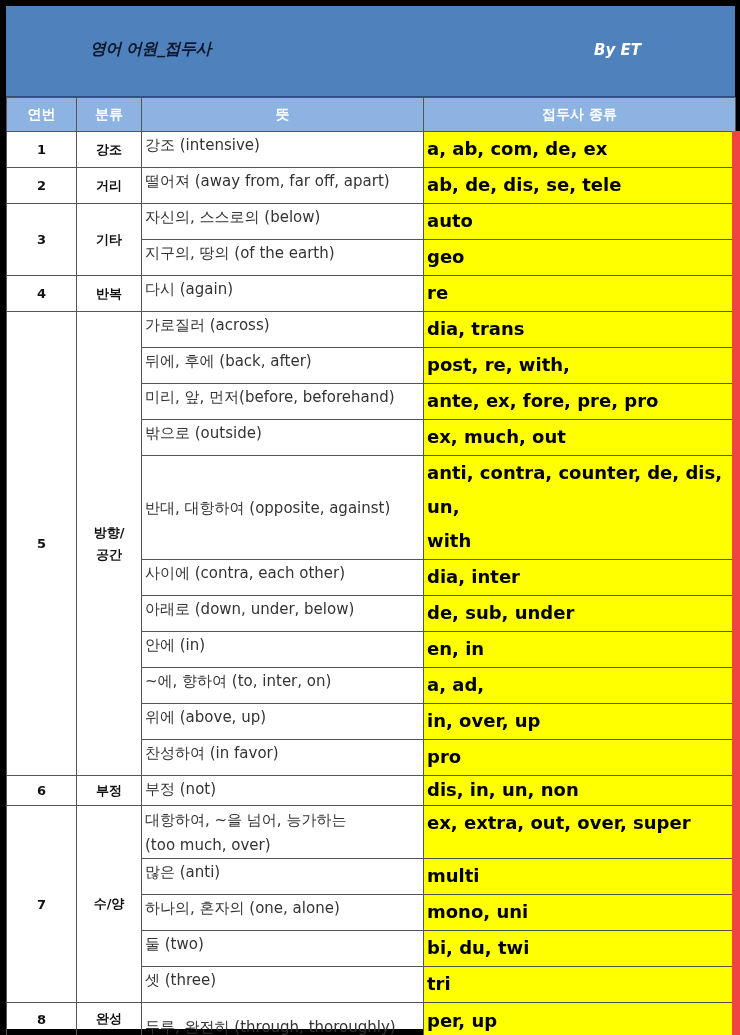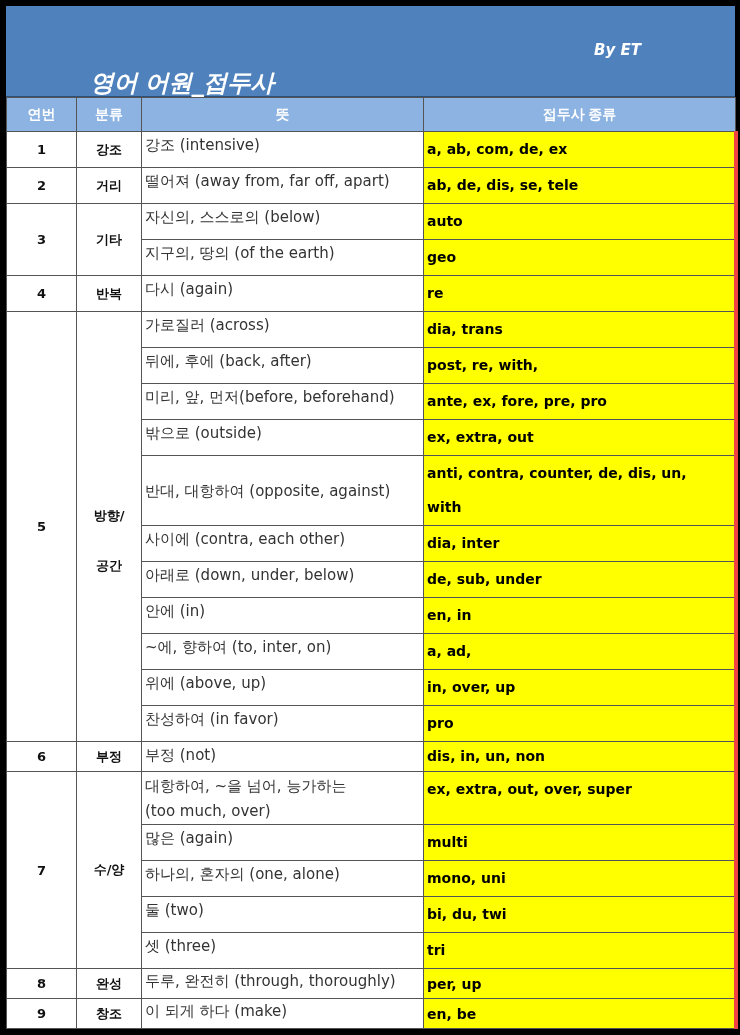--- a/index.html
+++ b/index.html
@@ -1,32 +1,32 @@
 <!DOCTYPE html>
 <html><head>
 <meta charset="utf-8">
 <style>
   html, body { margin:0; padding:0; }
   body { width:740px; height:1035px; background:#000; position:relative; overflow:hidden;
          font-family:"DejaVu Sans", "Liberation Sans", sans-serif; }
   .sheet { position:absolute; left:6px; top:6px; width:729px; height:1023px; background:#fff; }
   .title-band { position:absolute; left:0; top:0; width:729px; height:91px; background:#4f81bd;
                 border-bottom:1px solid #2f4f74; box-sizing:border-box; }
-  .title { position:absolute; left:84px; top:33px; color:#ffffff; font-size:24px; font-weight:bold; font-style:italic; letter-spacing:-0.5px;margin-top:28px; }
+  .title { position:absolute; left:84px; top:33px; color:#0f172a; font-size:16px; font-weight:bold; font-style:italic; letter-spacing:-0.5px; }
   .byline { position:absolute; left:588px; top:35px; color:#fff; font-size:15px; font-weight:bold; font-style:italic; }
   table { position:absolute; left:0; top:91px; border-collapse:collapse; width:729px; table-layout:fixed; }
   td, th { border:1px solid #555; padding:0; box-sizing:border-box; }
-  th { background:#8db3e2; color:#fff; font-weight:bold; font-size:14px; height:34px; text-align:center;font-family:Liberation Serif, serif; }
+  th { background:#8db3e2; color:#fff; font-weight:bold; font-size:14px; height:34px; text-align:center; }
   td.num, td.cat { text-align:center; font-weight:bold; font-size:13px; color:#111; vertical-align:middle; }
   td.mean { font-size:15px; color:#333; vertical-align:top; padding:5px 0 0 3px; line-height:25px; }
   td.mean.single { line-height:16px; }
-  td.pref { background:#ffff00; font-weight:bold; font-size:14px; color:#000; vertical-align:bottom;
-            padding:0 0 1px 3px; line-height:34px; border-right:4px solid #ef4444; }
+  td.pref { background:#ffff00; font-weight:bold; font-size:18px; color:#000; vertical-align:bottom;
+            padding:0 0 1px 3px; line-height:34px; border-right:8px solid #ef4444; }
   td.pref.top { vertical-align:top; line-height:34px; padding-top:0; }
-  td.cat .stack { display:block; line-height:22px;margin-top:28px; }
+  td.cat .stack { display:block; line-height:22px; }
 </style>
 </head>
 <body>
 
 <div class="sheet">
   <div class="title-band">
     <span class="title">영어 어원_접두사</span>
     <span class="byline">By ET</span>
   </div>
 
@@ -91,21 +91,21 @@
       <tr style="height:34px">
         <td class="mean single">뒤에, 후에 (back, after)</td>
         <td class="pref">post, re, with,</td>
       </tr>
       <tr style="height:35px">
         <td class="mean single">미리, 앞, 먼저(before, beforehand)</td>
         <td class="pref">ante, ex, fore, pre, pro</td>
       </tr>
       <tr style="height:34px">
         <td class="mean single">밖으로 (outside)</td>
-        <td class="pref">ex, extra, out</td>
+        <td class="pref">ex, much, out</td>
       </tr>
       <tr style="height:69px">
         <td class="mean single" style="vertical-align:middle;padding-top:0">반대, 대항하여 (opposite, against)</td>
         <td class="pref">
           <div>anti, contra, counter, de, dis, un,</div>
           <div>with</div>
         </td>
       </tr>
       <tr style="height:34px">
         <td class="mean single">사이에 (contra, each other)</td>
@@ -142,40 +142,40 @@
       <tr style="height:52px">
         <td class="num" rowspan="5">7</td>
         <td class="cat" rowspan="5">수/양</td>
         <td class="mean" style="padding-top:2px">
           <div>대항하여, ~을 넘어, 능가하는</div>
           <div>(too much, over)</div>
         </td>
         <td class="pref top">ex, extra, out, over, super</td>
       </tr>
       <tr style="height:34px">
-        <td class="mean single">많은 (again)</td>
+        <td class="mean single">많은 (anti)</td>
         <td class="pref">multi</td>
       </tr>
       <tr style="height:35px">
         <td class="mean single">하나의, 혼자의 (one, alone)</td>
         <td class="pref">mono, uni</td>
       </tr>
       <tr style="height:34px">
         <td class="mean single">둘 (two)</td>
         <td class="pref">bi, du, twi</td>
       </tr>
       <tr style="height:34px">
         <td class="mean single">셋 (three)</td>
         <td class="pref">tri</td>
       </tr>
 
       <tr style="height:30px">
         <td class="num">8</td>
         <td class="cat">완성</td>
-        <td class="mean single" style="padding-top:4px">두루, 완전히 (through, thoroughly)</td>
+        <td class="mean single" style="padding-top:16px">두루, 완전히 (through, thoroughly)</td>
         <td class="pref" style="line-height:26px">per, up</td>
       </tr>
 
       <tr style="height:30px">
         <td class="num">9</td>
         <td class="cat">창조</td>
         <td class="mean single" style="padding-top:4px">이 되게 하다 (make)</td>
         <td class="pref" style="line-height:26px">en, be</td>
       </tr>
 

